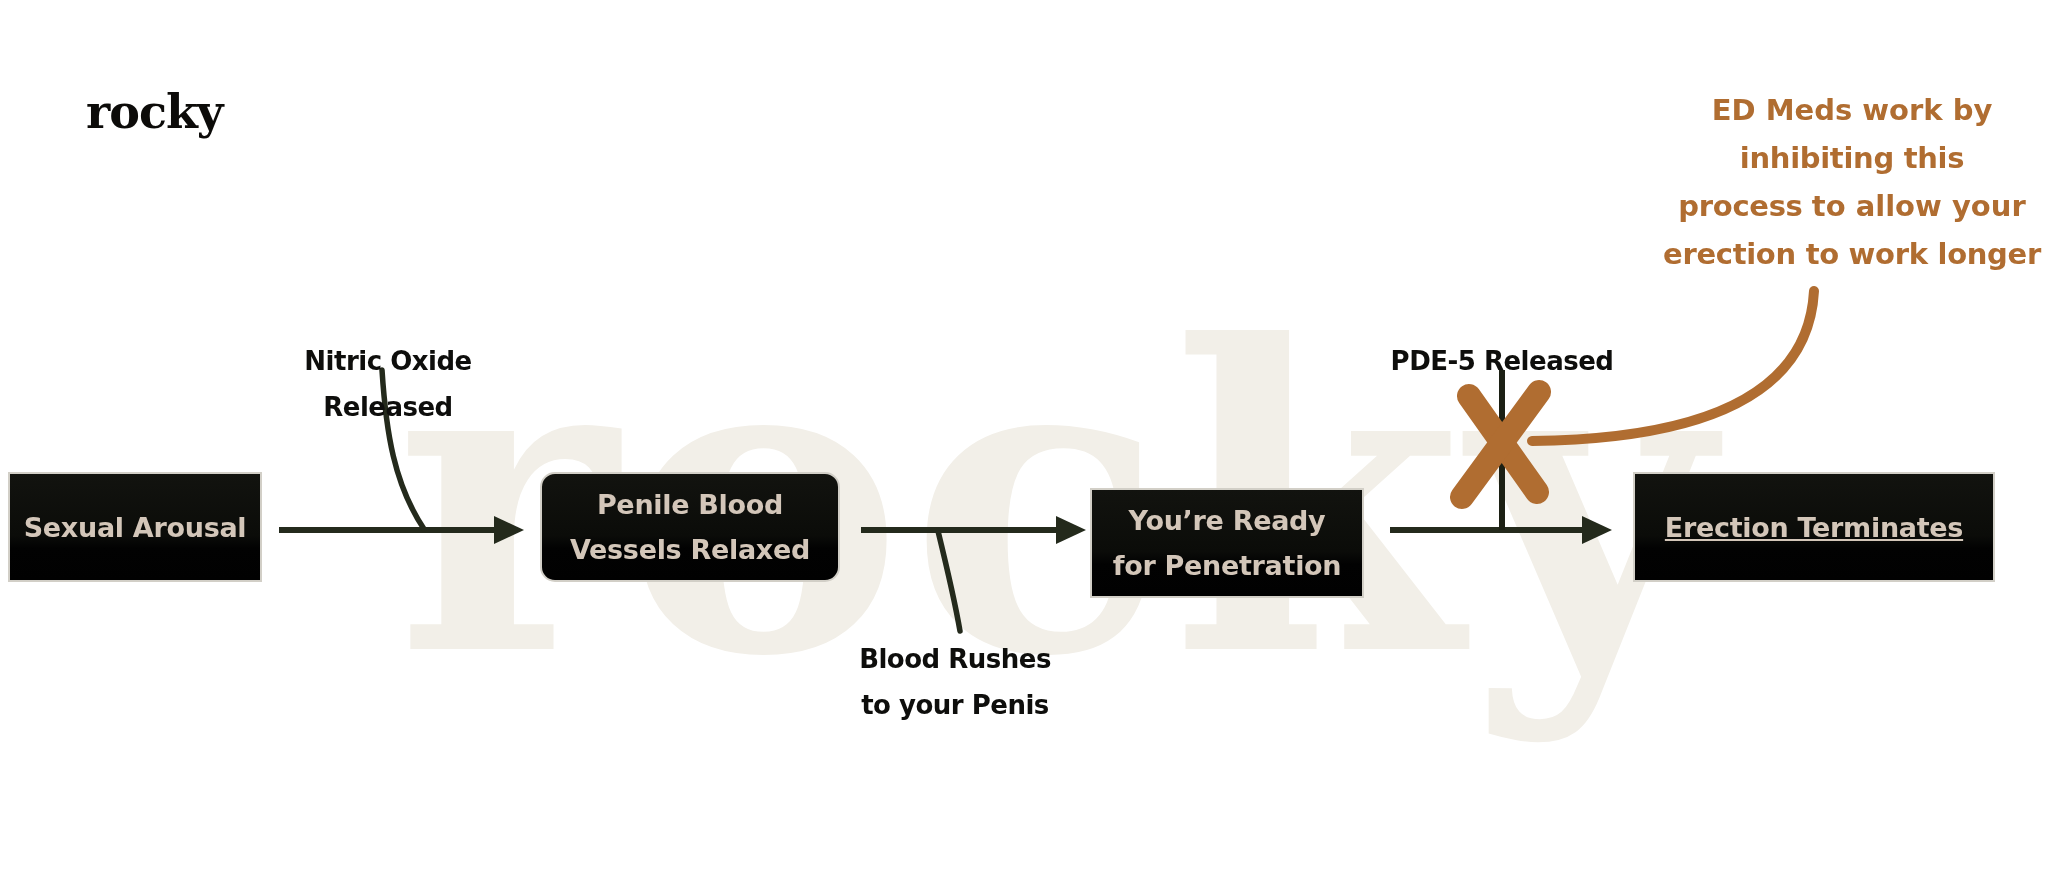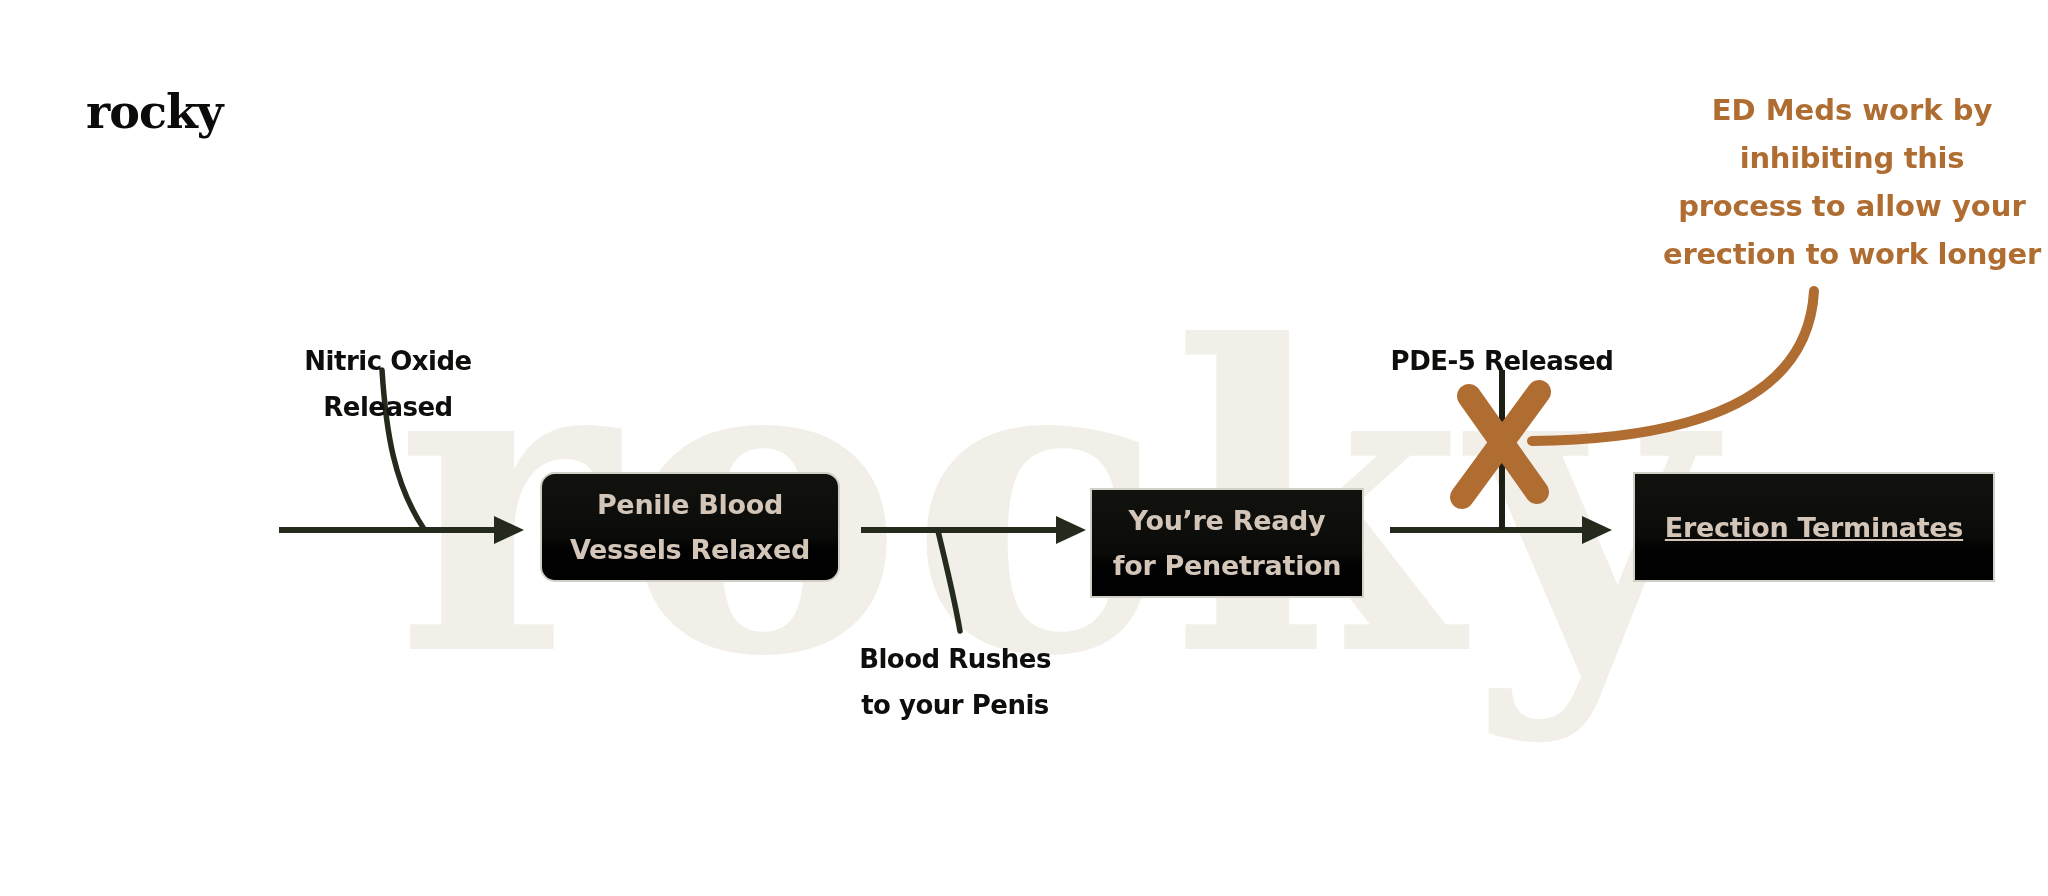--- a/index.html
+++ b/index.html
@@ -134,20 +134,21 @@
 
   <div class="logo">rocky</div>
 
   <div class="annotation">
     <div class="a-line"><span class="reg">ED Meds work by</span></div>
     <div class="a-line"><span class="b">inhibiting this</span></div>
     <div class="a-line"><span class="b">process</span> <span class="reg">to allow your</span></div>
     <div class="a-line"><span class="b">erection to work longer</span></div>
   </div>
 
+  <div class="node node1">Sexual Arousal</div>
   <div class="node node2">Penile Blood
 Vessels Relaxed</div>
   <div class="node node3">You’re Ready
 for Penetration</div>
   <div class="node node4">Erection Terminates</div>
 
   <div class="edge-label label-nitric">Nitric Oxide Released</div>
   <div class="edge-label label-blood">Blood Rushes
 to your Penis</div>
   <div class="edge-label label-pde5">PDE-5 Released</div>

